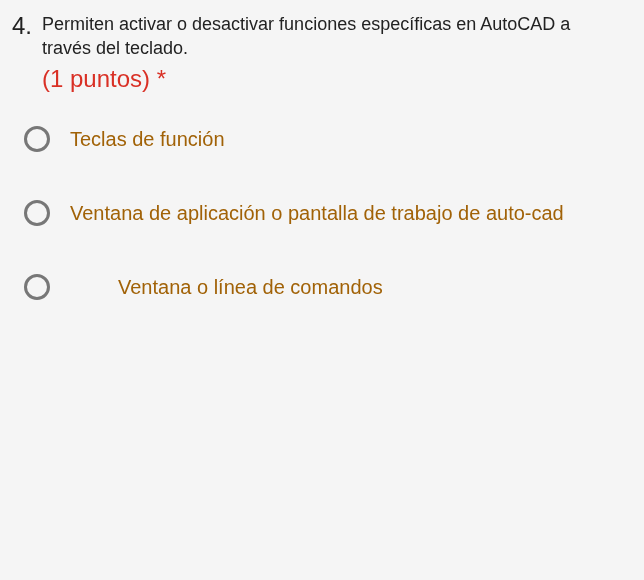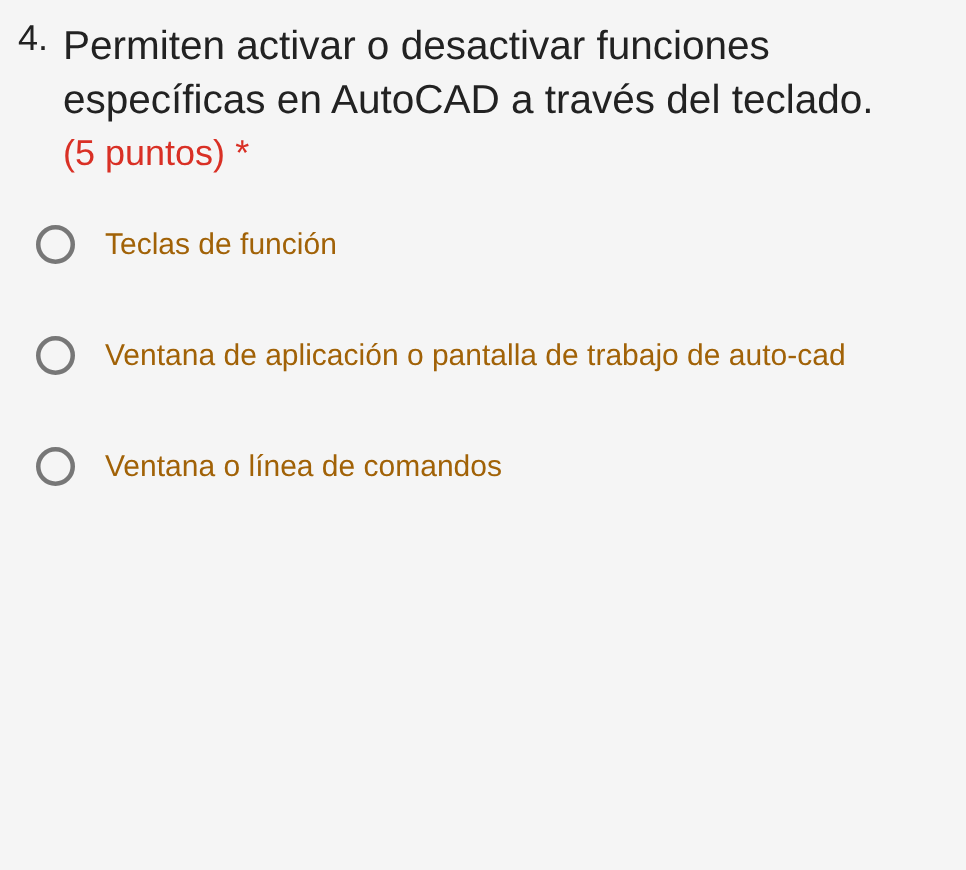--- a/index.html
+++ b/index.html
@@ -23,21 +23,21 @@
     .question-number {
       font-size: 24px;
       color: #222;
       margin-right: 10px;
       flex-shrink: 0;
     }
     .question-text-block {
       flex: 1;
     }
     .question-text {
-      font-size: 27px;
+      font-size: 18px;
       color: #222;
       line-height: 1.35;
     }
     .question-points {
       font-size: 24px;
       color: #d93025;
       line-height: 1.35;
       margin-top: 2px;
     }
     .required-star {
@@ -47,20 +47,21 @@
       padding-left: 12px;
     }
     .option {
       display: flex;
       align-items: center;
       margin-bottom: 42px;
       cursor: pointer;
     }
     .option:last-child {
       margin-bottom: 6px;
+      gap: 48px;
     }
     .radio {
       width: 26px;
       height: 26px;
       border: 3px solid #777;
       border-radius: 50%;
       flex-shrink: 0;
       margin-right: 20px;
       background: transparent;
     }
@@ -71,21 +72,21 @@
     }
   </style>
 </head>
 <body>
 
 <div class="question-header">
   <div class="question-number">4.</div>
   <div class="question-text-block">
     <div class="question-text">Permiten activar o desactivar funciones específicas en AutoCAD a través del teclado.</div>
     <div class="question-points">
-      <span>(5 puntos)</span>
+      <span>(1 puntos)</span>
       <span class="required-star">*</span>
     </div>
   </div>
 </div>
 
 <div class="options">
   <div class="option">
     <div class="radio"></div>
     <div class="option-label">Teclas de función</div>
   </div>

